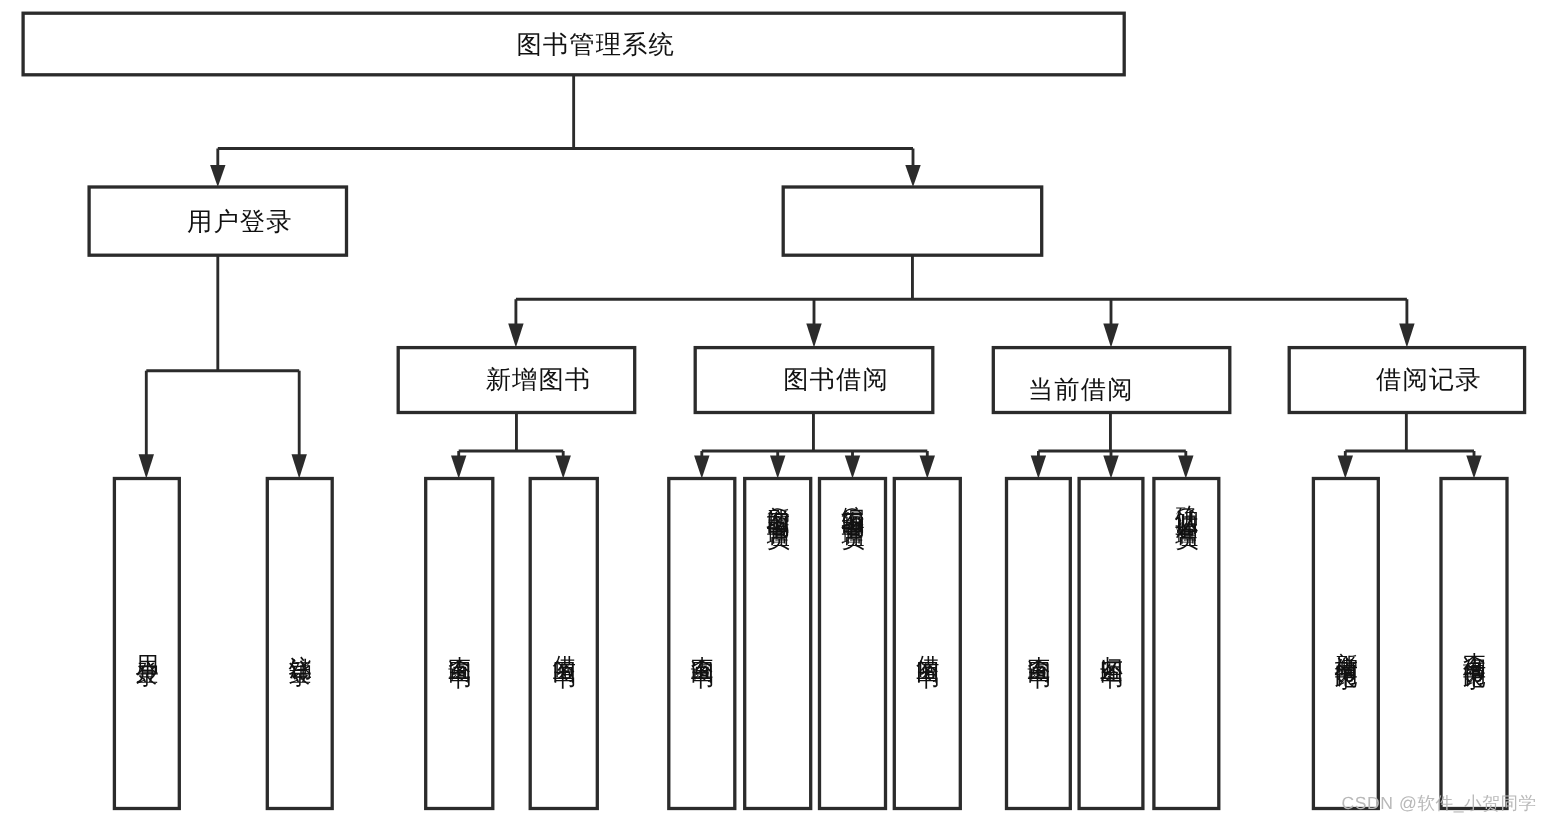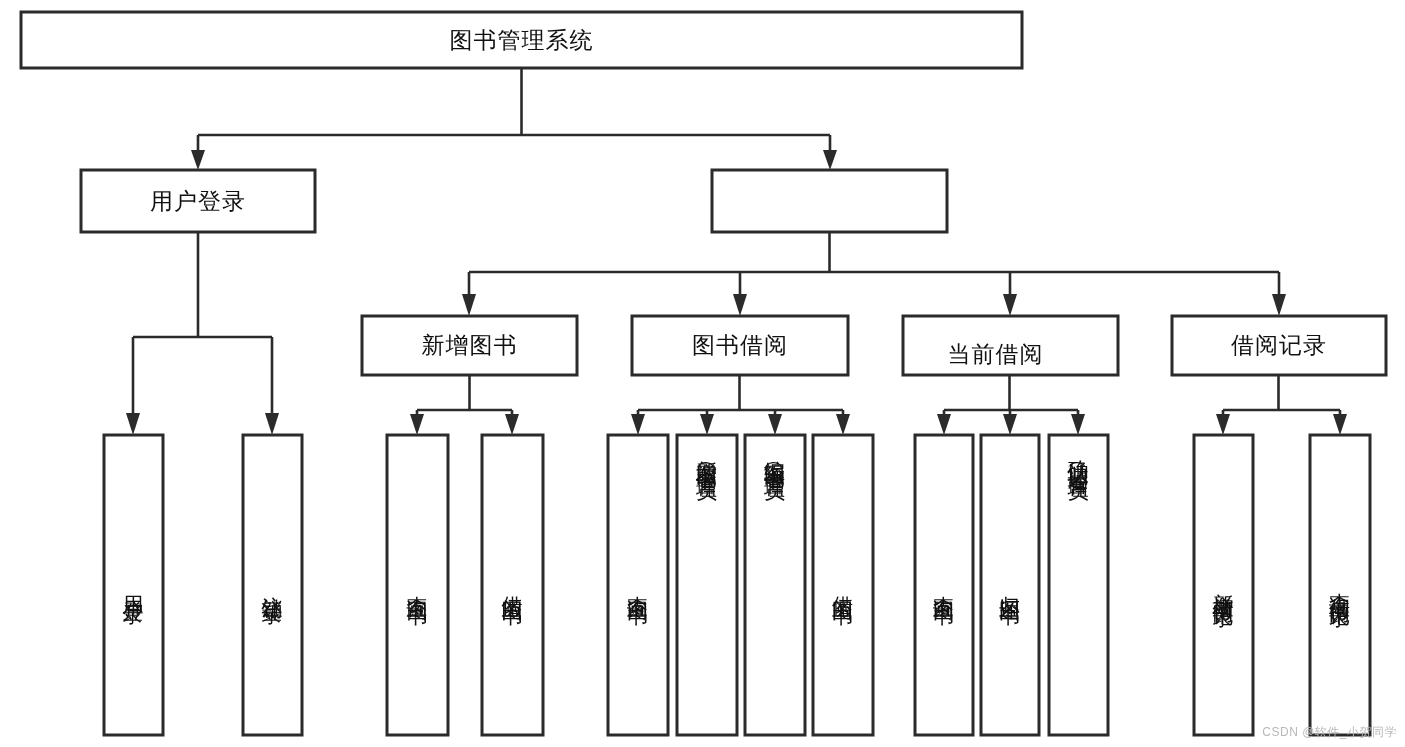--- a/index.html
+++ b/index.html
@@ -7,31 +7,32 @@
        font-family:"Liberation Sans","DejaVu Sans",sans-serif;}
   #stage{position:relative;width:1405px;height:747px;background:#fff;}
   svg.diagram{position:absolute;left:0;top:0;width:1405px;height:747px;}
   .node-rect{fill:#ffffff;stroke:#2b2b2b;stroke-width:3;}
   .edge{stroke:#2b2b2b;stroke-width:2.6;fill:none;stroke-linecap:butt;}
   .arrow{fill:#2b2b2b;stroke:none;}
   .h-label{
     position:absolute;display:flex;align-items:center;justify-content:center;
     color:#111;font-size:23px;letter-spacing:1px;white-space:nowrap;
     pointer-events:none;
+    margin-left:20px;
   }
   .v-label{
     position:absolute;display:flex;align-items:center;justify-content:center;
     color:#111;font-size:21px;
     writing-mode:vertical-rl;text-orientation:upright;
     letter-spacing:3px;line-height:1;white-space:nowrap;
     pointer-events:none;
   }
   .watermark{
     position:absolute;right:8px;bottom:6px;
-    font-size:12px;color:#b9b9b9;letter-spacing:0.5px;white-space:nowrap;
+    font-size:16px;color:#b9b9b9;letter-spacing:0.5px;white-space:nowrap;
   }
 </style>
 </head>
 <body>
 
 <div id="stage">
 
   <svg class="diagram" viewBox="0 0 1405 747">
     <defs></defs>
 
@@ -124,21 +125,21 @@
     <rect class="node-rect" x="1194" y="435" width="59" height="300"></rect>
     <rect class="node-rect" x="1310" y="435" width="60" height="300"></rect>
   </svg>
 
   <div class="h-label" style="left:21px;top:12px;width:1001px;height:56px;">图书管理系统</div>
 
   <div class="h-label" style="left:81px;top:170px;width:234px;height:62px;">用户登录</div>
 
   <div class="h-label" style="left:362px;top:316px;width:215px;height:59px;">新增图书</div>
   <div class="h-label" style="left:632px;top:316px;width:216px;height:59px;">图书借阅</div>
-  <div class="h-label" style="left:888px;top:316px;width:215px;height:77px;">当前借阅</div>
+  <div class="h-label" style="left:855px;top:316px;width:215px;height:77px;">当前借阅</div>
   <div class="h-label" style="left:1172px;top:316px;width:214px;height:59px;">借阅记录</div>
 
   <div class="v-label" style="left:104px;top:435px;width:59px;height:300px;">用户登录</div>
   <div class="v-label" style="left:243px;top:435px;width:59px;height:300px;">注销登录</div>
 
   <div class="v-label" style="left:387px;top:435px;width:61px;height:300px;">查询图书</div>
   <div class="v-label" style="left:482px;top:435px;width:61px;height:300px;">借阅图书</div>
 
   <div class="v-label" style="left:608px;top:435px;width:60px;height:300px;">查询图书</div>
   <div class="v-label" style="left:677px;top:435px;width:60px;height:300px;justify-content:flex-start;padding-top:8px;box-sizing:border-box;">新增图书（管理员）</div>

